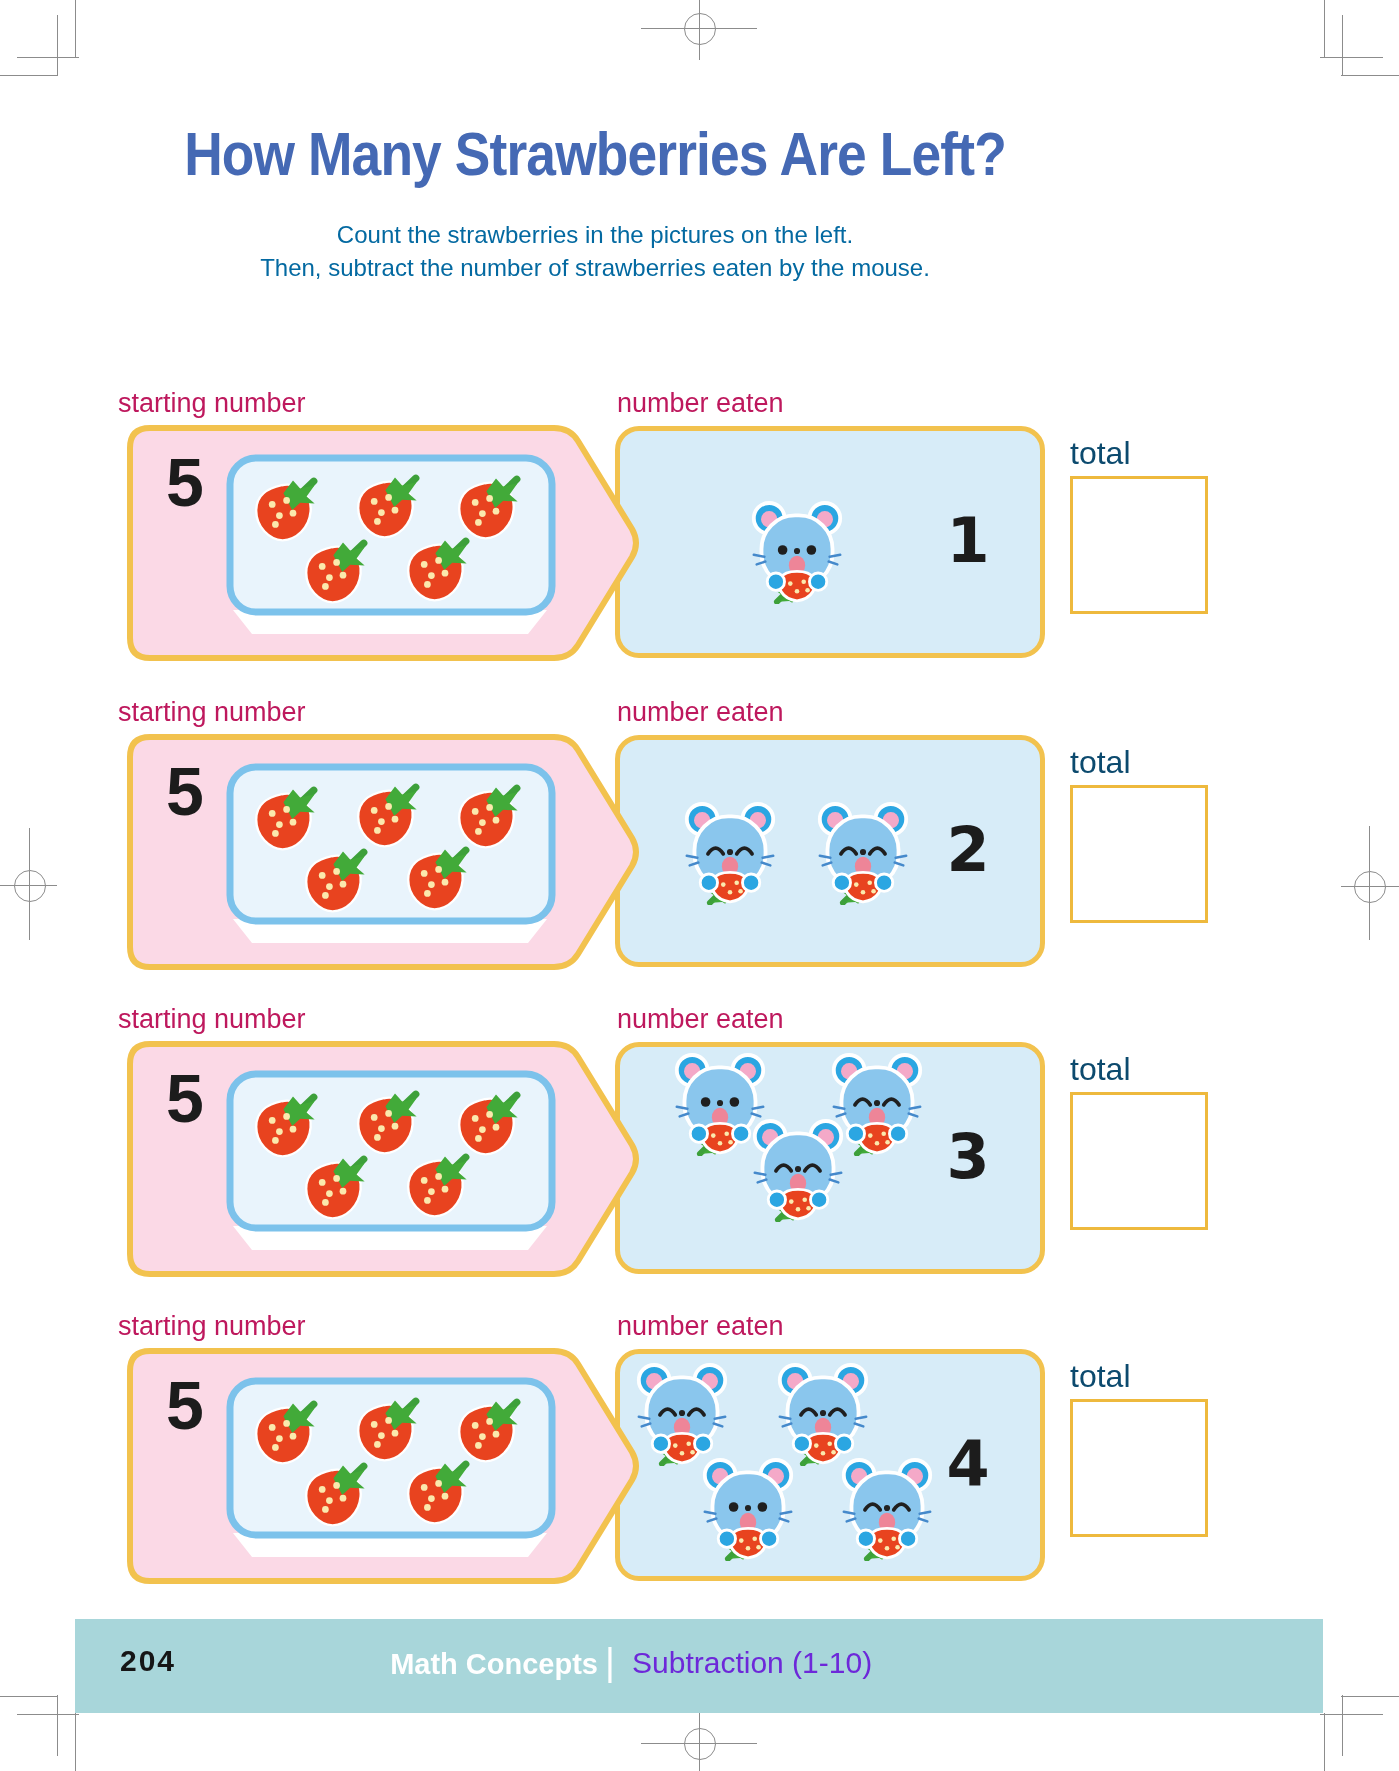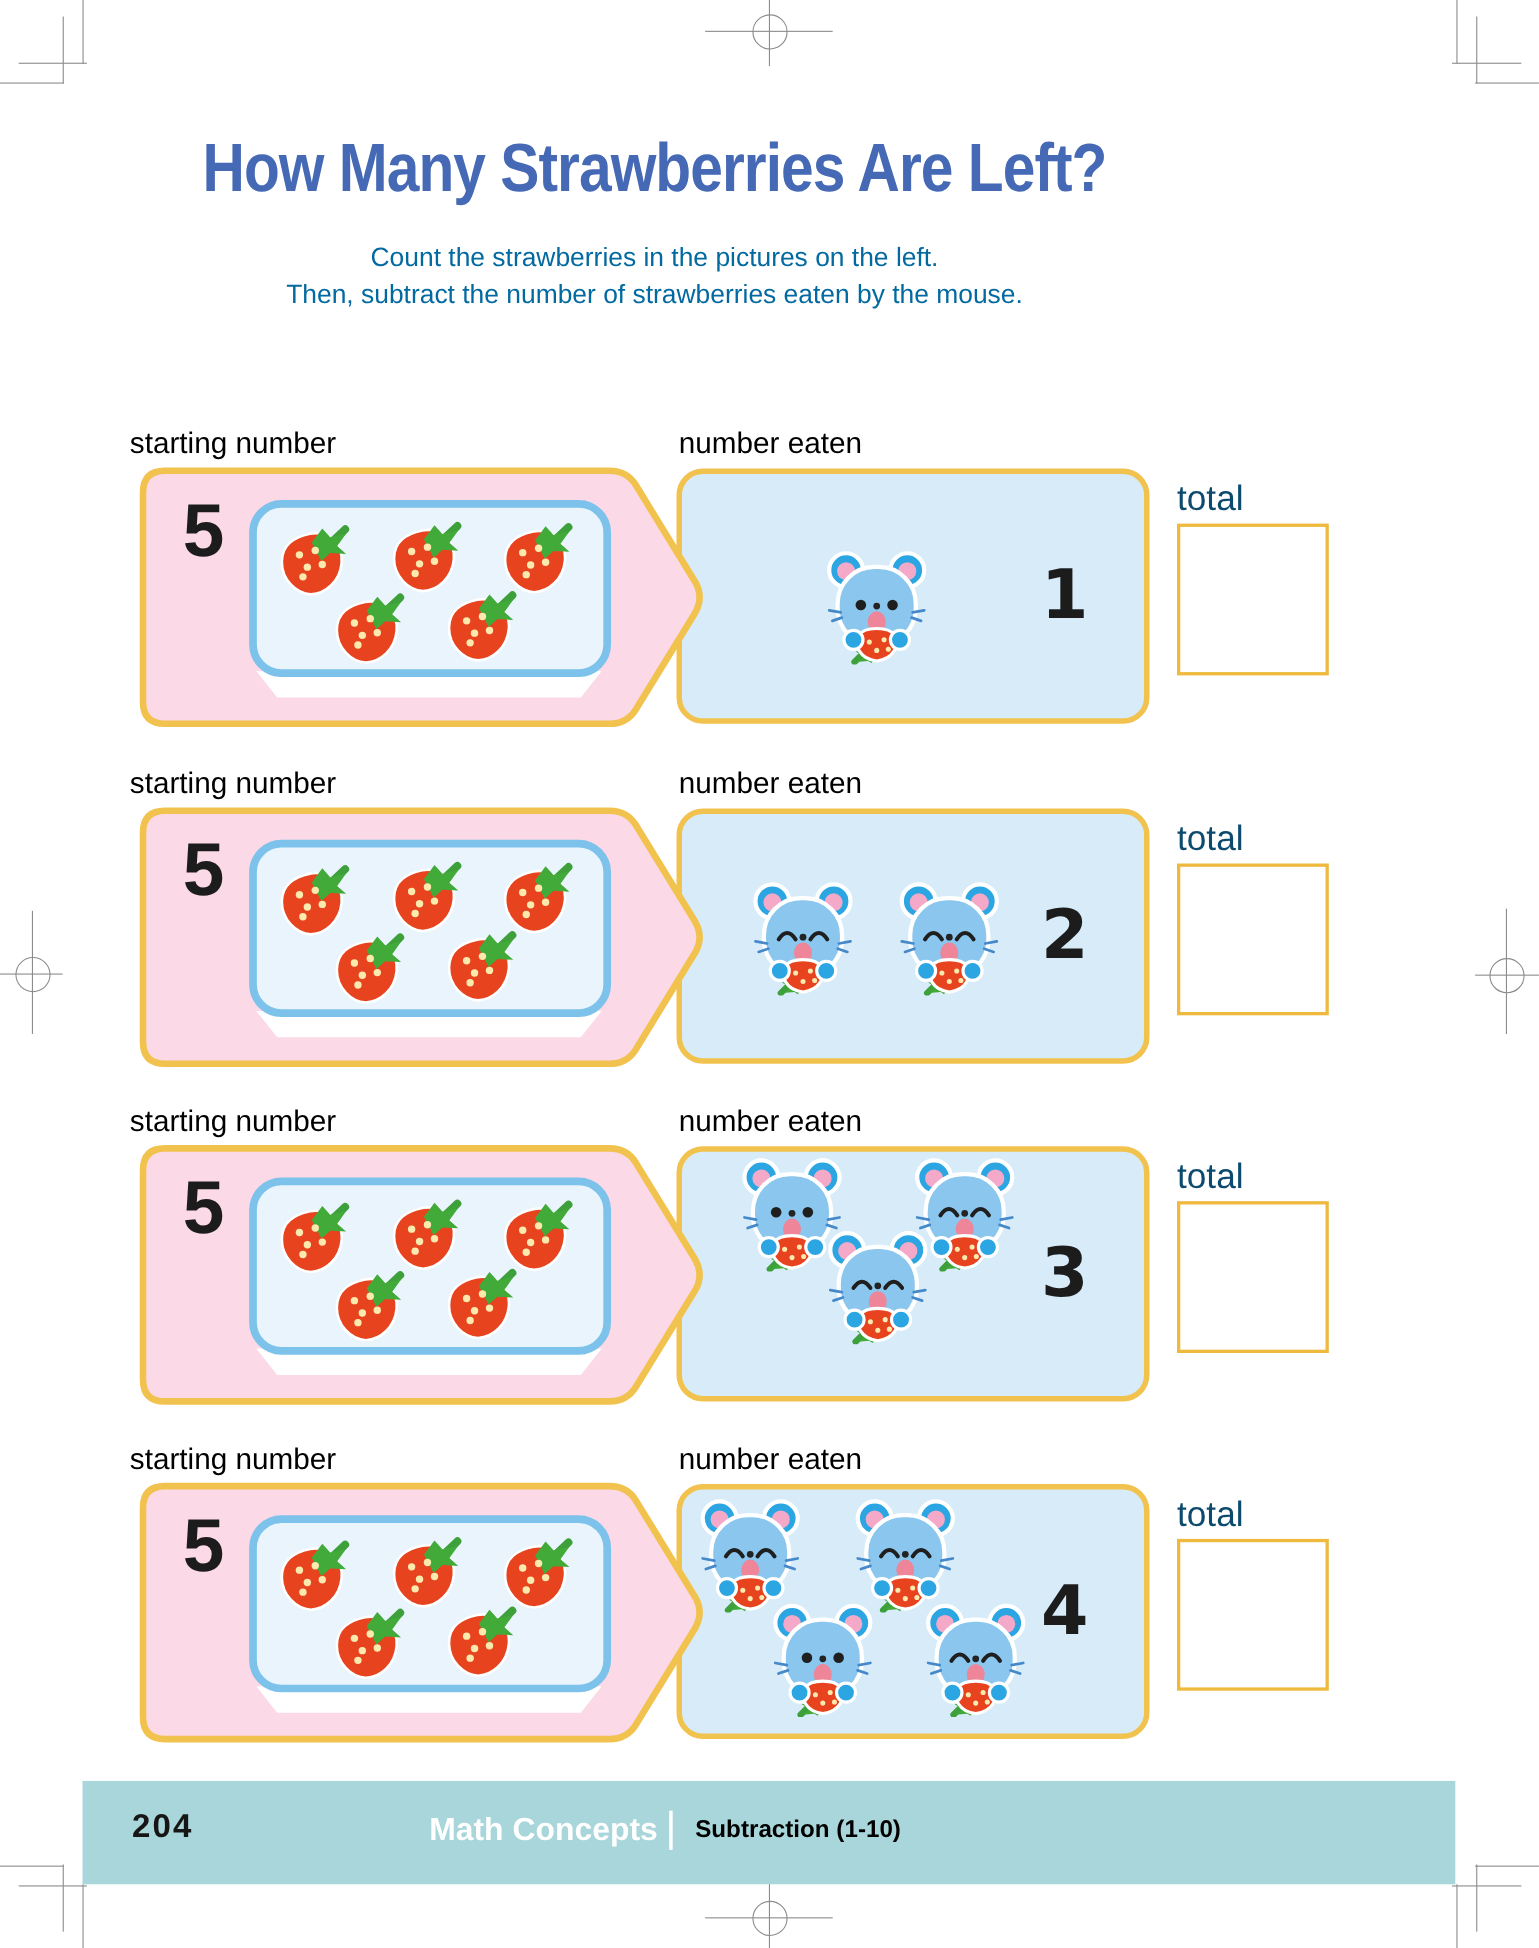--- a/index.html
+++ b/index.html
@@ -16,21 +16,21 @@
     font-size:62px;font-weight:bold;letter-spacing:-1px;color:#4569b4;
     transform:scaleX(0.86);transform-origin:50% 50%;white-space:nowrap;
   }
   .instructions{
     position:absolute;left:0;top:218px;width:1190px;text-align:center;
     font-size:24px;line-height:33px;color:#0369a1;
   }
   .instructions p{margin:0;}
   
   .row{position:absolute;left:0;width:100%;height:282px;}
-  .row-label{position:absolute;top:0;font-size:27px;line-height:27px;color:#000000;}
+  .row-label{position:absolute;top:0;font-size:27px;line-height:27px;color:#be185d;}
   .label-start{left:118px;}
   .label-eaten{left:617px;}
   .arrow-svg{position:absolute;left:126px;top:34px;z-index:3;}
   .start-num{
     position:absolute;left:145px;top:59px;width:80px;text-align:center;z-index:4;
     font-size:68px;line-height:66px;font-weight:bold;color:#1c1c1c;
   }
   .blue-box{
     position:absolute;left:615px;top:36px;width:430px;height:232px;
     background:#d7ecf8;border:5px solid #f2c24e;border-radius:24px;box-sizing:border-box;z-index:1;
@@ -47,21 +47,21 @@
   }
   .total-box{
     position:absolute;left:1070px;top:86px;width:138px;height:138px;
     background:#ffffff;border:3px solid #eeb93d;box-sizing:border-box;z-index:1;
   }
   
   .footer-bar{position:absolute;left:75px;top:1619px;width:1248px;height:94px;background:#a8d6da;}
   .page-num{position:absolute;left:45px;top:26px;font-size:30px;line-height:32px;font-weight:600;letter-spacing:2px;color:#161616;}
   .section{position:absolute;right:725px;top:29px;font-size:29px;line-height:32px;font-weight:600;color:#ffffff;white-space:nowrap;}
   .divider{position:absolute;left:530px;top:22px;font-size:38px;line-height:42px;font-weight:400;color:#ffffff;}
-  .chapter{position:absolute;left:557px;top:27px;font-size:22px;line-height:34px;font-weight:bold;color:#000000;white-space:nowrap;}
+  .chapter{position:absolute;left:557px;top:27px;font-size:30px;line-height:34px;font-weight:normal;color:#6d28d9;white-space:nowrap;}
 </style>
 </head>
 <body>
 
 <svg width="0" height="0" style="position:absolute" aria-hidden="true">
   <defs>
     <g id="sym-strawberry">
       <path d="M46,14 C66,10 84,26 82,47 C80,68 64,82 47,83 C30,82 14,66 14,46 C14,26 28,18 46,14 Z" fill="#e8431f" stroke="#ffffff" stroke-width="3"></path>
       <path d="M68,26 L86,9" stroke="#3da03a" stroke-width="9" stroke-linecap="round" fill="none"></path>
       <path d="M48,24 L60,8 L69,18 L87,14 L77,28 L87,37 L69,36 L59,45 Z" fill="#42aa39"></path>

